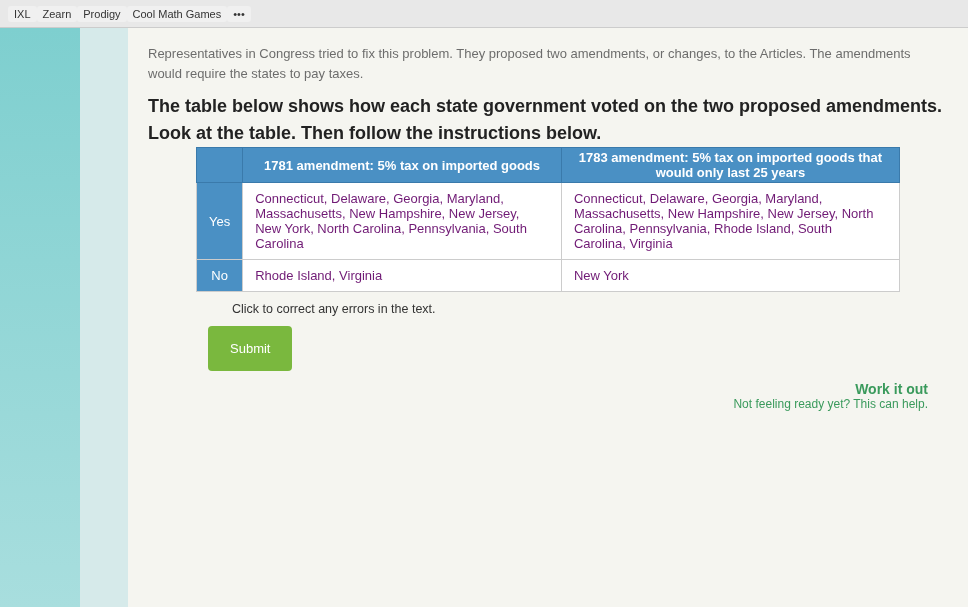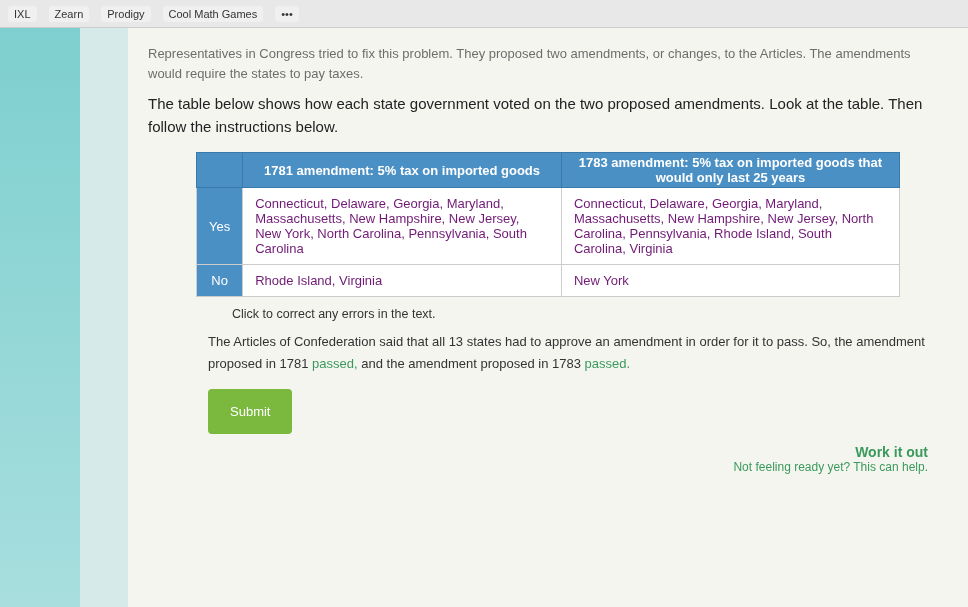--- a/index.html
+++ b/index.html
@@ -12,21 +12,20 @@
       font-family: Arial, sans-serif;
       font-size: 14px;
     }
 
     .browser-bar {
       background: #e8e8e8;
       height: 28px;
       display: flex;
       align-items: center;
       padding: 8px 8px;
-      gap: 12px;
       border-bottom: 1px solid #ccc;
     }
 
     .tab {
       font-size: 11px;
       color: #333;
       padding: 2px 6px;
       background: #f0f0f0;
       border-radius: 3px;
     }
@@ -45,24 +44,24 @@
     }
 
     .content-area {
       flex: 1;
       background: #f5f5f0;
       padding: 16px 20px;
       overflow: hidden;
     }
 
     .intro-text-2 {
-      font-size: 15px;
+      font-size: 18px;
       color: #222;
       line-height: 1.5;
-      margin-bottom: 14px;
+      font-weight: bold;
     }
 
     .data-table {
       border-collapse: collapse;
       margin: 0 auto 10px auto;
       width: 88%;
     }
 
     .data-table th {
       background: #4a90c4;
@@ -197,27 +196,20 @@
           <td>Rhode Island, Virginia</td>
           <td>New York</td>
         </tr>
       </tbody>
     </table>
 
     
     <p class="click-text">Click to correct any errors in the text.</p>
 
     
-    <p class="paragraph-block">
-      The Articles of Confederation said that all 13 states had to approve an
-      amendment in order for it to pass. So, the amendment proposed in 1781
-      <a class="link-text" href="#">passed,</a>
-      and the amendment proposed in 1783
-      <a class="link-text" href="#">passed.</a>
-    </p>
 
     
     <button class="submit-btn">Submit</button>
 
     
     <div class="work-it-out">
       <div class="work-it-out-title">Work it out</div>
       <div class="work-it-out-sub">Not feeling ready yet? This can help.</div>
     </div>
 

